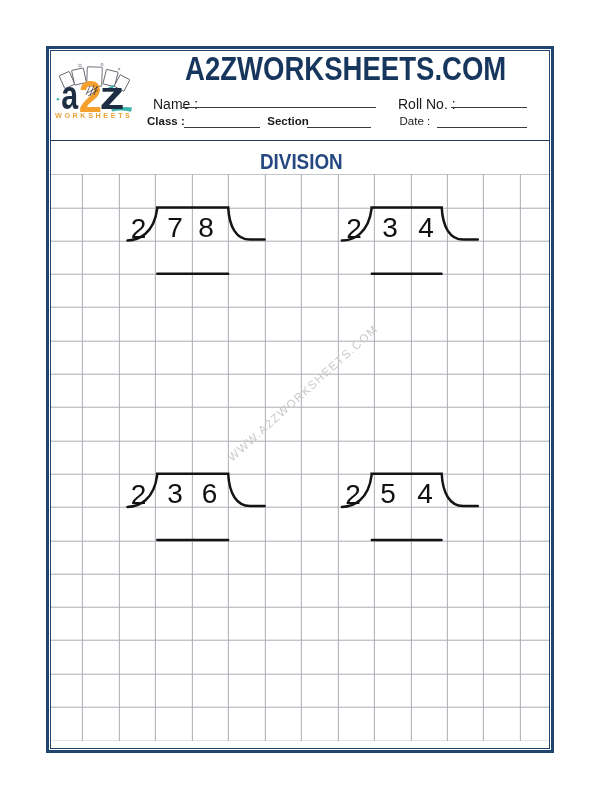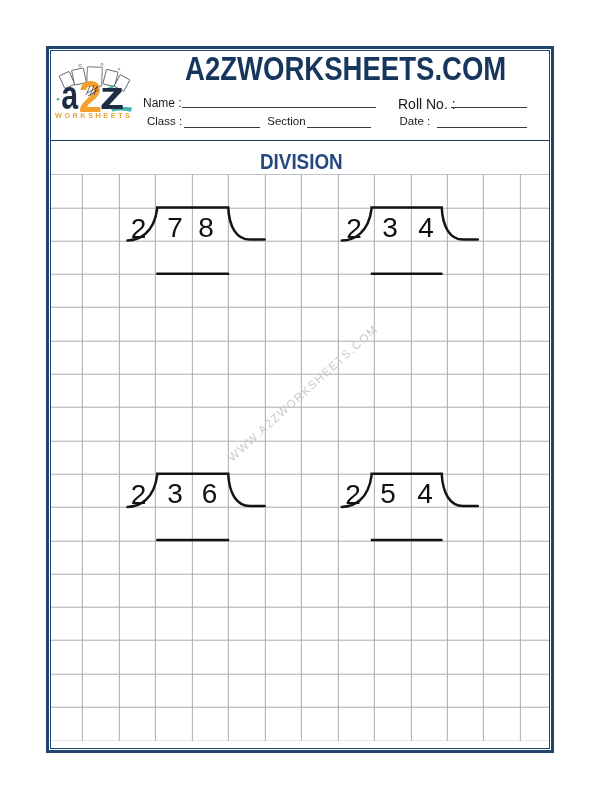--- a/index.html
+++ b/index.html
@@ -55,33 +55,33 @@
 
   <text transform="translate(28.7,50) scale(0.93,1)" font-family="Liberation Sans" font-weight="bold" font-size="45" fill="#f5a02c">2</text>
 
   <g fill="none" stroke="#2b3042" stroke-width="0.7">
     <path d="M37 31 L48 25 M38 34 L48 28 M40 24 L36 33 M44 23 L40 34 M47 24 L44 33"></path>
   </g>
 
   <text x="5" y="56" font-family="Liberation Sans" font-weight="bold" font-size="7.2" fill="#e8a33c" letter-spacing="2.6">WORKSHEETS</text>
 </svg>
 
-<div class="abs" style="left:143px;top:96px;font-size:12px;color:#1a1a1a;">Name :</div>
+<div class="abs" style="left:153px;top:96px;font-size:14px;color:#1a1a1a;">Name :</div>
 
 <div class="abs" style="left:181.5px;top:107px;width:194.5px;border-bottom:1px solid #3a3a3a;"></div>
 
 <div class="abs" style="left:398px;top:96px;font-size:14px;color:#1a1a1a;">Roll No. :</div>
 
 <div class="abs" style="left:450.5px;top:107px;width:76.5px;border-bottom:1px solid #3a3a3a;"></div>
 
-<div class="abs" style="left:147px;top:115px;font-size:11.5px;color:#1a1a1a;">Class :</div>
+<div class="abs" style="left:147px;top:115px;font-size:11.5px;color:#1a1a1a;font-weight:bold;">Class :</div>
 
 <div class="abs" style="left:184px;top:126.5px;width:75.7px;border-bottom:1px solid #3a3a3a;"></div>
 
-<div class="abs" style="left:267.3px;top:115px;font-size:11.5px;color:#1a1a1a;">Section</div>
+<div class="abs" style="left:267.3px;top:115px;font-size:11.5px;color:#1a1a1a;font-weight:bold;">Section</div>
 
 <div class="abs" style="left:307.4px;top:126.5px;width:63.9px;border-bottom:1px solid #3a3a3a;"></div>
 
 <div class="abs" style="left:399.5px;top:115px;font-size:11.5px;color:#1a1a1a;">Date :</div>
 
 <div class="abs" style="left:437px;top:126.5px;width:90px;border-bottom:1px solid #3a3a3a;"></div>
 
 <div class="abs" style="left:51px;top:140px;width:498px;border-bottom:1.5px solid #1b3a5c;"></div>
 
 <div class="abs" style="left:260px;top:149px;font-weight:bold;font-size:22px;color:#24487f;white-space:nowrap;transform:scaleX(0.856);transform-origin:left top;">DIVISION</div>

